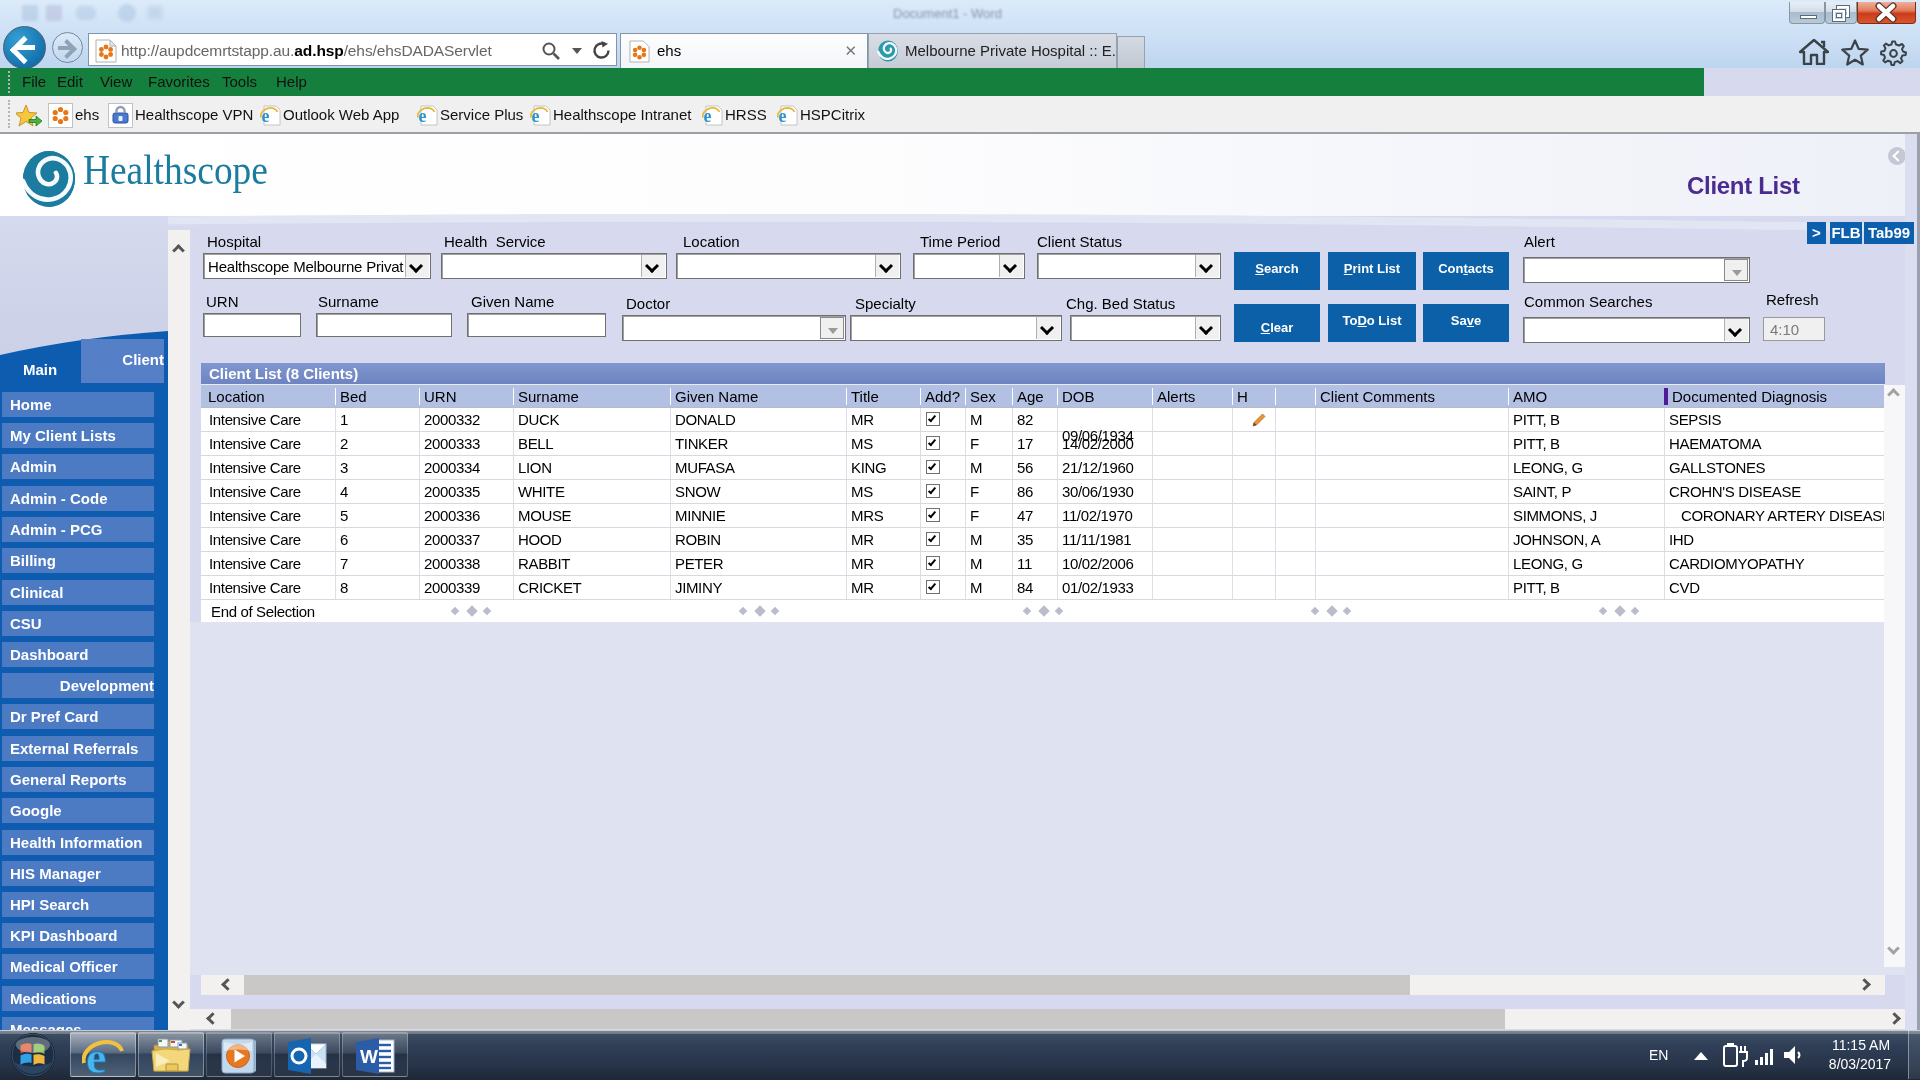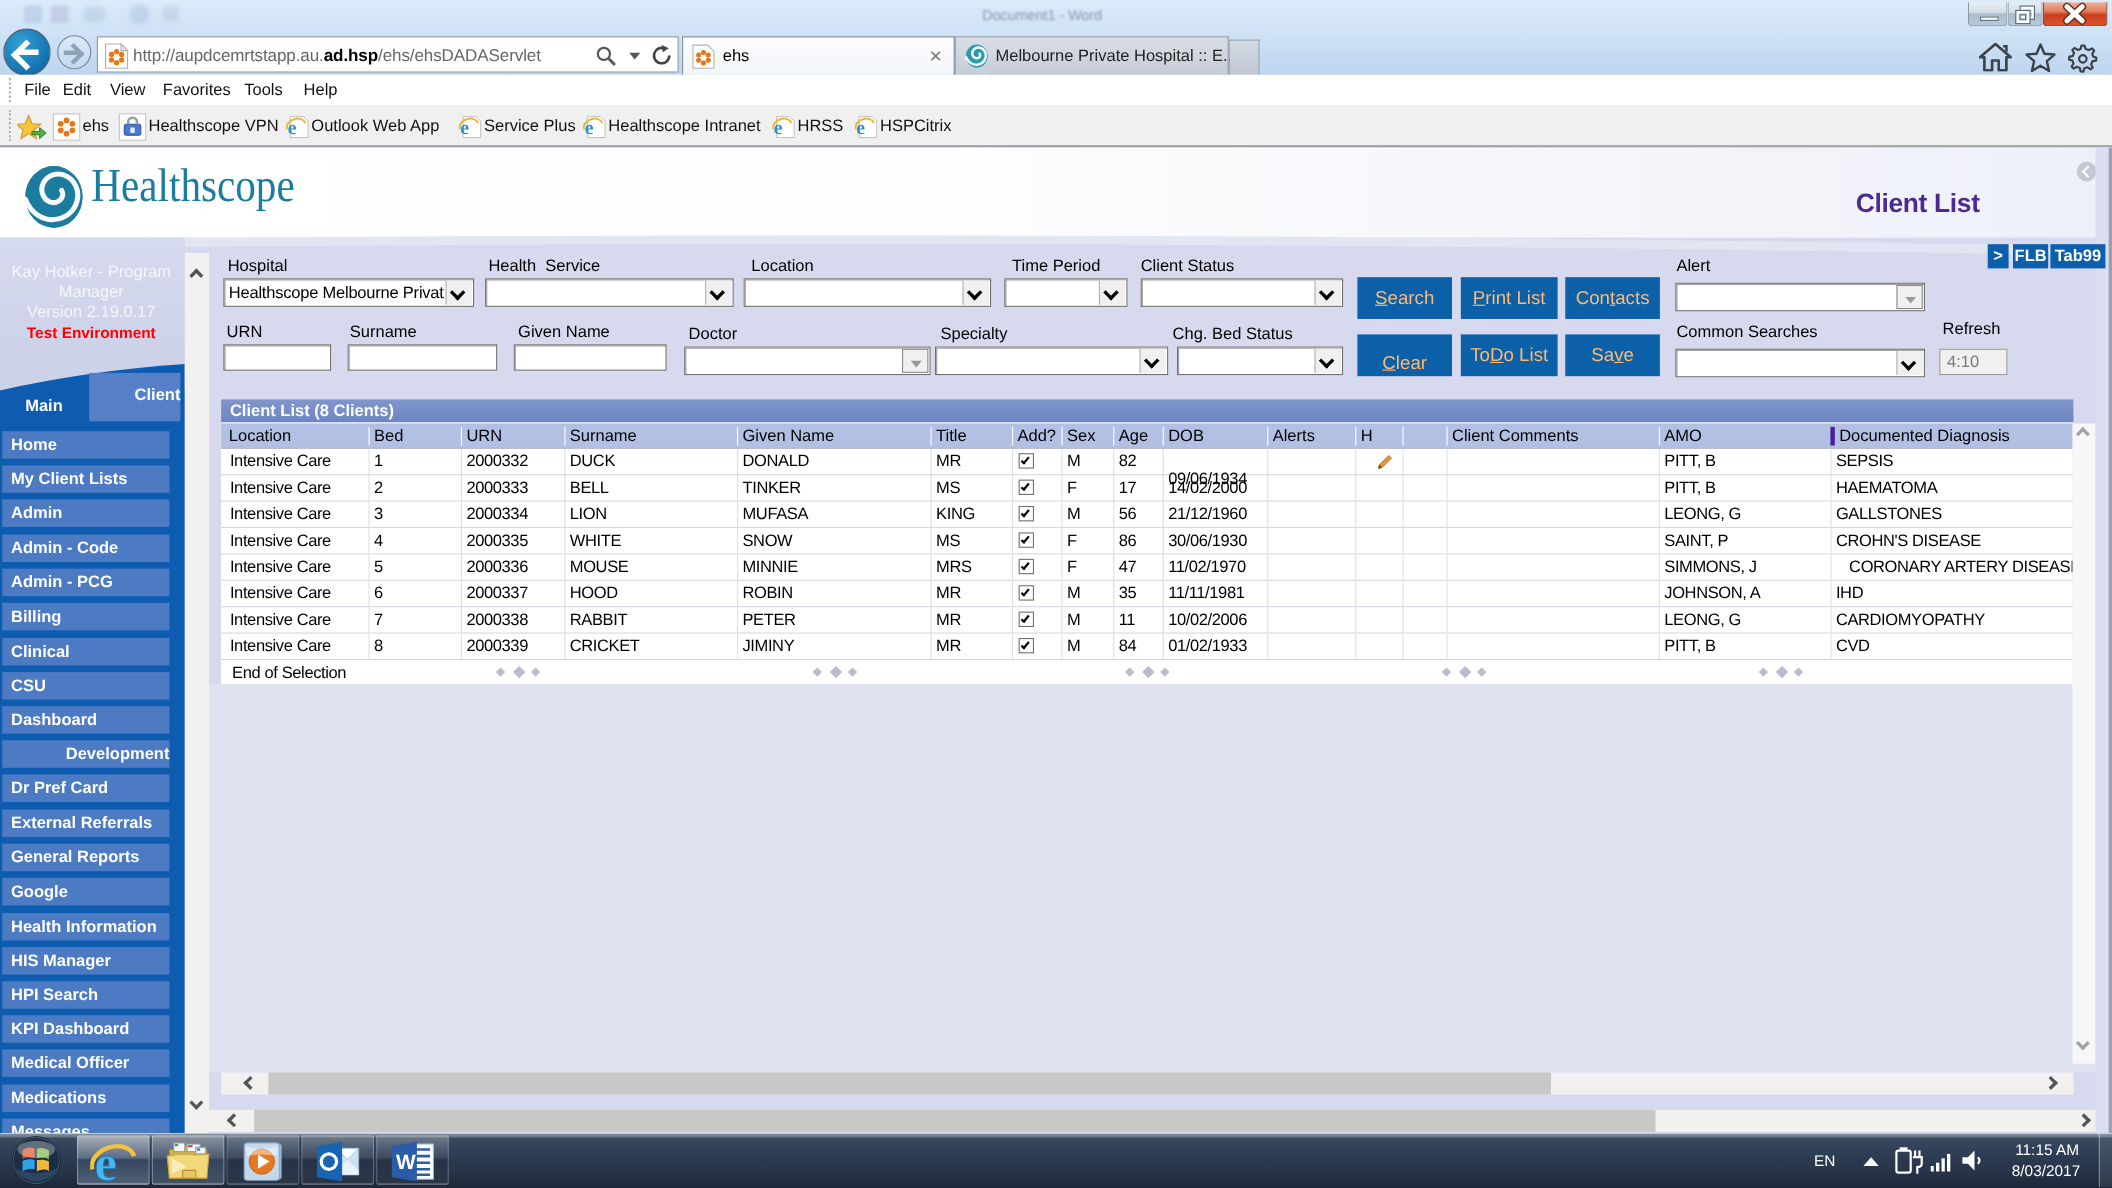--- a/index.html
+++ b/index.html
@@ -37,21 +37,21 @@
 .addricons { position:absolute; top:6px; color:#444; font-size:18px; }
 
 
 .tab { top:3px; height:35px; font-size:15px; }
 #tab1 { left:620px; width:248px; background:linear-gradient(180deg,#fdfdfe,#f2f5f9); border:1px solid #8294a8; border-bottom:none; }
 #tab2 { left:868px; width:249px; background:linear-gradient(180deg,#d9dee6,#c6ccd6); border:1px solid #98a2ae; border-bottom:none; color:#222; }
 #tabstub { left:1117px; top:6px; width:28px; height:32px; background:linear-gradient(180deg,#d4dae2,#c2c8d2); border:1px solid #98a2ae; border-bottom:none; }
 .tab .txt { position:absolute; left:36px; top:8px; white-space:nowrap; overflow:hidden; }
 
 
-#menubar { left:0; top:68px; width:1920px; height:28px; background:#ffffff; font-size:15px; color:#111; }
+#menubar { left:0; top:68px; width:1704px; height:28px; background:#15803d; font-size:15px; color:#111; }
 #menubar span { position:absolute; top:5px; }
 
 #favbar { left:0; top:96px; width:1920px; height:38px; background:#f0f0f0; border-bottom:2px solid #9aa0a6; font-size:15px; color:#111; }
 #favbar .t { position:absolute; top:10px; }
 
 
 #page { left:0; top:134px; width:1920px; height:896px; background:#d7daee; overflow:hidden; }
 #whiteband { left:0; top:0; width:1920px; height:82px; background:linear-gradient(90deg,#ffffff 0%,#fdfdfe 45%,#eef0f8 100%); }
 #clientlist-title { left:1687px; top:38px; font-size:24px; font-weight:bold; color:#4b2b8f; letter-spacing:-0.3px; }
 #collapsebtn { left:1888px; top:13px; width:18px; height:18px; border-radius:50%; background:#c4c8d4; }
@@ -76,21 +76,21 @@
 .thumb { position:absolute; background:#c9c8c6; }
 
 
 .lbl { font-size:15px; color:#000; }
 .sel { background:#fff; border:1px solid #707070; box-shadow:inset 1px 1px 0 #a0a0a0; }
 .sel .btn { position:absolute; right:1px; top:1px; bottom:1px; width:24px; background:#f0f0f0; border-left:1px solid #b0b0b0; }
 .sel .btn i { position:absolute; left:5px; top:6px; width:10px; height:10px; border-right:3.5px solid #000; border-bottom:3.5px solid #000; transform:rotate(45deg); }
 .sel.gray .btn { background:#f0f0f0; border:1px solid #8a8a8a; }
 .sel.gray .btn i { border-color:#9a9a9a; border-width:5px; width:0; height:0; border-right:5px solid transparent; border-left:5px solid transparent; border-top:6px solid #9a9a9a; border-bottom:none; left:7px; top:10px; transform:none; }
 .inp { background:#fff; border:1px solid #707070; box-shadow:inset 1px 1px 0 #a0a0a0; }
-.bluebtn { background:#0b60a8; color:#fdba74; font-weight:normal; font-size:17px; text-align:center; }
+.bluebtn { background:#0b60a8; color:#ffffff; font-weight:bold; font-size:13px; text-align:center; }
 .minibtn { background:#0c5fac; color:#fff; font-weight:bold; font-size:15px; text-align:center; z-index:5; }
 
 
 #tablewrap { left:201px; top:229px; width:1684px; height:259px; background:#fff; }
 #tabletitle { left:0; top:0; width:1684px; height:22px; border-bottom:1px solid #e8eaf2; background:linear-gradient(180deg,#8196cd,#6d84c2); color:#fff; font-weight:bold; font-size:15px; padding:2px 0 0 8px; }
 #tablehead { left:0; top:22px; width:1684px; height:23px; background:#b2c0e4; font-size:15px; border-bottom:1px solid #b8bac4; }
 .hcell { position:absolute; top:3px; padding-left:4px; height:17px; white-space:nowrap; overflow:hidden; }
 .trow { position:absolute; left:0; width:1684px; height:24px; border-bottom:1px solid #d8d8e0; font-size:15px; }
 .tcell { position:absolute; top:3px; padding-left:5px; white-space:nowrap; letter-spacing:-0.35px; }
 .vline { position:absolute; top:0; bottom:0; width:1px; background:#dcdfe8; }
@@ -298,21 +298,20 @@
     <div class="abs sideitem" style="top:602px;">External Referrals</div>
     <div class="abs sideitem" style="top:633px;">General Reports</div>
     <div class="abs sideitem" style="top:664px;">Google</div>
     <div class="abs sideitem" style="top:696px;">Health Information</div>
     <div class="abs sideitem" style="top:727px;">HIS Manager</div>
     <div class="abs sideitem" style="top:758px;">HPI Search</div>
     <div class="abs sideitem" style="top:789px;">KPI Dashboard</div>
     <div class="abs sideitem" style="top:820px;">Medical Officer</div>
     <div class="abs sideitem" style="top:852px;">Medications</div>
     <div class="abs sideitem" style="top:883px;">Messages</div>
-  <div class="abs" id="userinfo">Kay Hotker - Program<br>Manager<br>Version 2.19.0.17<br><span class="red">Test Environment</span></div>
 
   <div id="formarea">
     <div class="abs lbl" style="left:207px;top:99px;">Hospital</div>
     <div class="abs lbl" style="left:444px;top:99px;">Health&nbsp; Service</div>
     <div class="abs lbl" style="left:683px;top:99px;">Location</div>
     <div class="abs lbl" style="left:920px;top:99px;">Time Period</div>
     <div class="abs lbl" style="left:1037px;top:99px;">Client Status</div>
     <div class="abs lbl" style="left:1524px;top:99px;">Alert</div>
 
     <div class="abs sel" style="left:203px;top:119px;width:228px;height:26px;">

